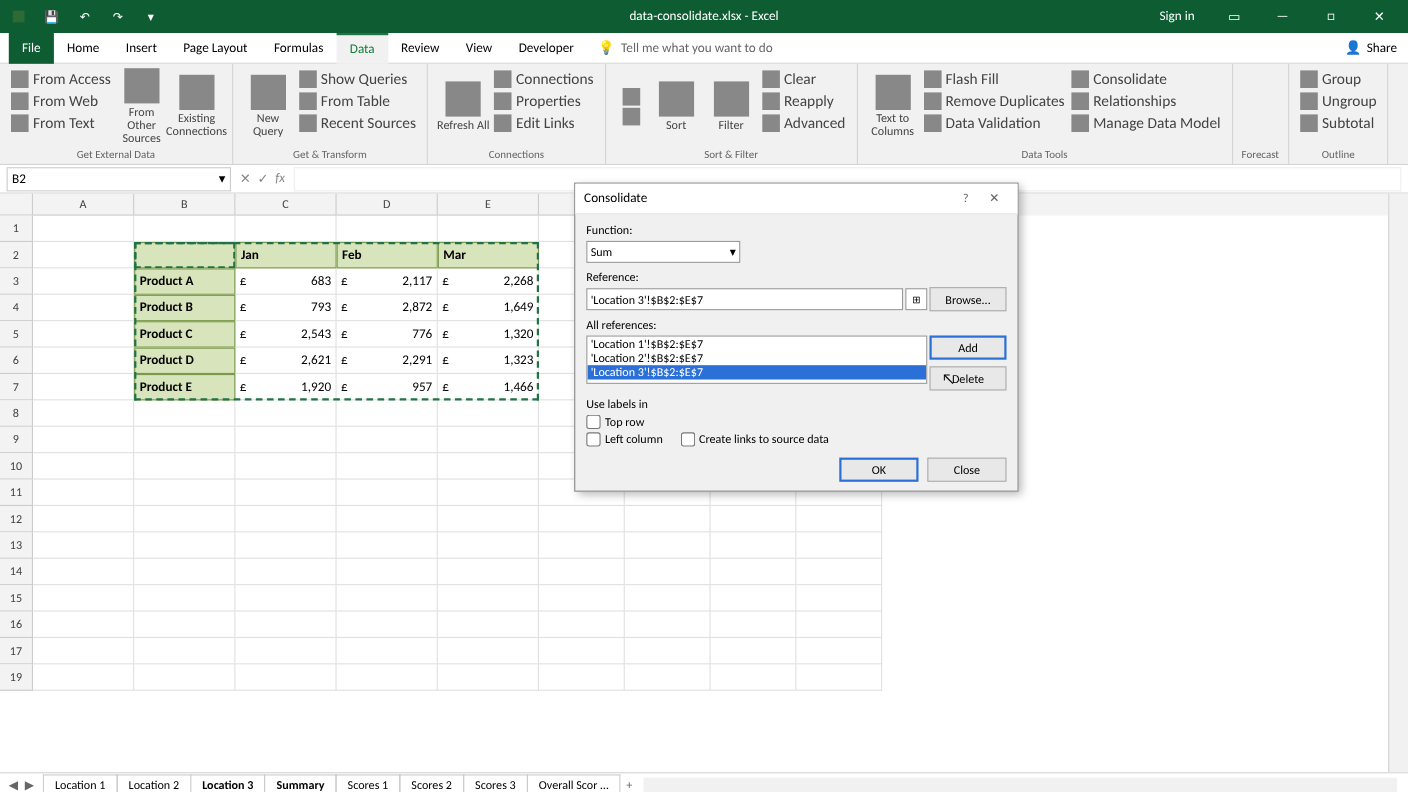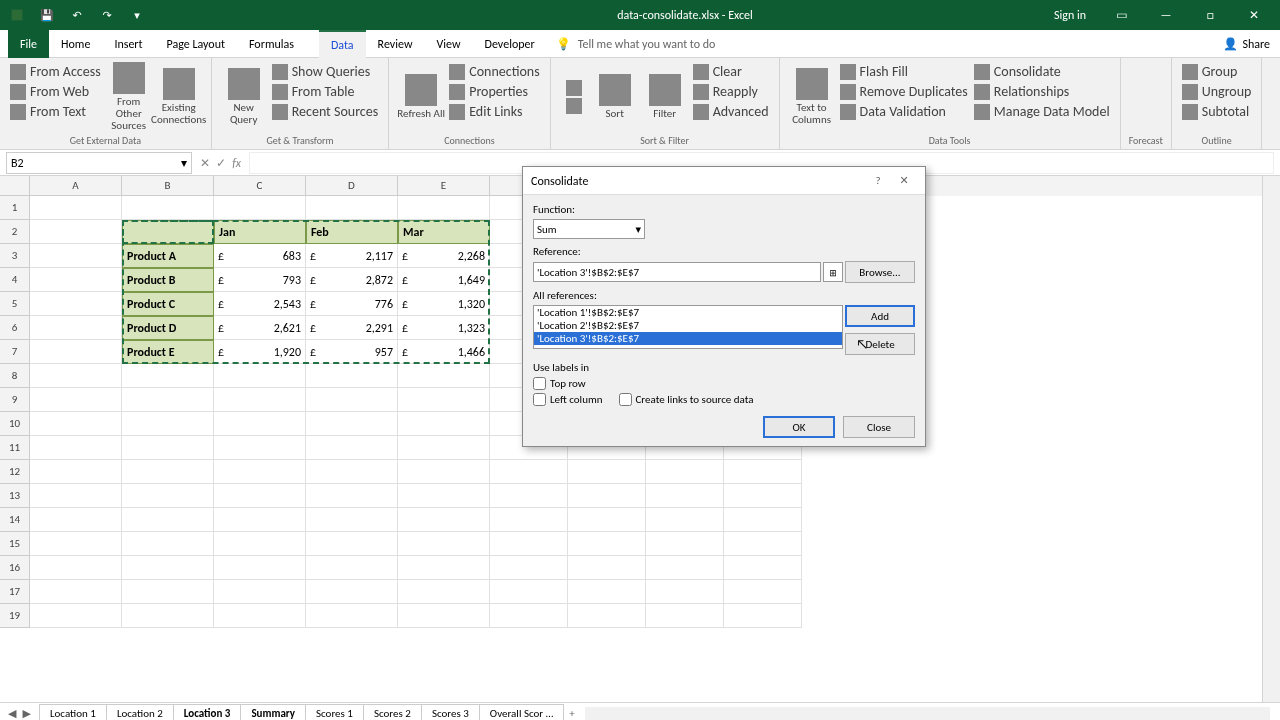--- a/index.html
+++ b/index.html
@@ -2,46 +2,46 @@
 <html><head>
 <meta charset="utf-8">
 <style>
 * { margin: 0; padding: 0; box-sizing: border-box; font-family: "Segoe UI", Calibri, sans-serif; }
 body { background: #fff; overflow: hidden; width: 1280px; height: 720px; position: relative; }
 
 
 .titlebar { height: 30px; background: #0d5c32; display: flex; align-items: center; color: #fff; font-size: 12px; position: relative; }
 .titlebar-left { display: flex; align-items: center; padding-left: 6px; gap: 8px; }
 .qat-btn { width: 22px; height: 22px; display: flex; align-items: center; justify-content: center; color: #fff; font-size: 11px; }
-.titlebar-center { position: absolute; left: 50%; transform: translateX(-50%); margin-left: 45px; }
+.titlebar-center { position: absolute; left: 50%; transform: translateX(-50%); }
 .titlebar-right { margin-left: auto; display: flex; align-items: center; gap: 4px; padding-right: 6px; }
 .winbtn { width: 40px; height: 30px; display: flex; align-items: center; justify-content: center; color: #fff; }
 .signin { padding: 0 12px; }
 
 
 .ribbontabs { height: 28px; background: #fff; display: flex; align-items: center; padding-left: 8px; font-size: 12px; border-bottom: 1px solid #d4d4d4; }
 .rtab { padding: 0 12px; height: 28px; display: flex; align-items: center; cursor: pointer; }
-.rtab.active { background: #f1f1f1; border-top: 2px solid #217346; color: #1d4ed8; margin-left: 13px; }
+.rtab.active { background: #f1f1f1; border-top: 2px solid #217346; color: #15803d; }
 .tellme { display: flex; align-items: center; gap: 6px; color: #666; margin-left: 10px; }
 .share { margin-left: auto; margin-right: 10px; display: flex; align-items: center; gap: 4px; }
 
 
 .ribbon { height: 92px; background: #f1f1f1; display: flex; border-bottom: 1px solid #d4d4d4; }
 .rgroup { border-right: 1px solid #d4d4d4; padding: 4px 8px 2px 8px; display: flex; flex-direction: column; }
 .rgrouplabel { font-size: 10px; color: #666; text-align: center; margin-top: auto; padding-top: 2px; }
 .rgroupbody { display: flex; gap: 2px; flex: 1; }
 .rcol { display: flex; flex-direction: column; gap: 1px; font-size: 14px; color: #444; }
 .ritem { display: flex; align-items: center; gap: 4px; padding: 1px 2px; white-space: nowrap; }
 .rbigbtn { display: flex; flex-direction: column; align-items: center; justify-content: center; width: 48px; font-size: 11px; color: #444; text-align: center; line-height: 1.1; }
 .ricon { width: 16px; height: 16px; background: #888; display: inline-block; }
 .ricon.big { width: 32px; height: 32px; margin-bottom: 2px; }
 
 
 .formulabar { height: 26px; background: #fff; display: flex; align-items: center; border-bottom: 1px solid #d4d4d4; }
-.namebox { width: 186px; height: 22px; border: 1px solid #ccc; margin-left: 6px; padding: 0 4px; display: flex; align-items: center; font-size: 12px; justify-content: space-between; }
+.namebox { width: 204px; height: 22px; border: 1px solid #ccc; margin-left: 6px; padding: 0 4px; display: flex; align-items: center; font-size: 12px; justify-content: space-between; }
 .fbbuttons { display: flex; gap: 6px; margin: 0 8px; color: #888; font-size: 12px; }
 .fbinput { flex: 1; height: 22px; border: 1px solid #eee; margin-right: 6px; }
 
 
 .sheetwrap { position: relative; height: 526px; display: flex; }
 .grid { flex: 1; position: relative; overflow: hidden; }
 .colheads { display: flex; height: 20px; background: #f3f3f3; font-size: 11px; color: #444; }
 .corner { width: 30px; border-right: 1px solid #ccc; border-bottom: 1px solid #ccc; }
 .ch { width: 92px; border-right: 1px solid #ccc; border-bottom: 1px solid #ccc; display: flex; align-items: center; justify-content: center; }
 .rows { }
@@ -63,21 +63,21 @@
 .staddbtn { margin-left: 6px; color: #666; }
 .hscroll { flex: 1; margin: 0 10px; height: 14px; background: #f1f1f1; }
 
 
 .dialog { position: absolute; left: 522px; top: 166px; width: 404px; background: #f0f0f0; border: 1px solid #888; box-shadow: 3px 3px 8px rgba(0,0,0,0.3); font-size: 11px; }
 .dlgtitle { height: 28px; background: #fff; display: flex; align-items: center; padding: 0 8px; border-bottom: 1px solid #ddd; }
 .dlgtitle-text { flex: 1; font-size: 12px; }
 .dlgclose, .dlghelp { width: 26px; height: 26px; display: flex; align-items: center; justify-content: center; color: #666; }
 .dlgbody { padding: 8px 10px; }
 .dlglbl { margin-bottom: 3px; }
-.dlgselect { width: 112px; height: 20px; border: 1px solid #999; background: #fff; padding: 0 3px; display: flex; align-items: center; justify-content: space-between; margin-bottom: 6px; }
+.dlgselect { width: 140px; height: 20px; border: 1px solid #999; background: #fff; padding: 0 3px; display: flex; align-items: center; justify-content: space-between; margin-bottom: 6px; }
 .dlgrow { display: flex; gap: 2px; margin-bottom: 6px; align-items: center; }
 .dlginput { flex: 1; height: 20px; border: 1px solid #999; background: #fff; padding: 0 3px; display: flex; align-items: center; }
 .dlgbtn { width: 70px; height: 22px; border: 1px solid #aaa; background: #e8e8e8; display: flex; align-items: center; justify-content: center; }
 .dlgbtn.default { border: 2px solid #2a70d6; }
 .dlglist { flex: 1; height: 44px; border: 1px solid #999; background: #fff; overflow: hidden; }
 .dlglistitem { padding: 0 3px; line-height: 13px; height: 13px; }
 .dlglistitem.sel { background: #2a70d6; color: #fff; }
 .dlgchecks { margin: 6px 0; }
 .dlgcheckrow { display: flex; gap: 16px; align-items: center; margin-bottom: 3px; }
 .chk { display: flex; align-items: center; gap: 4px; }

